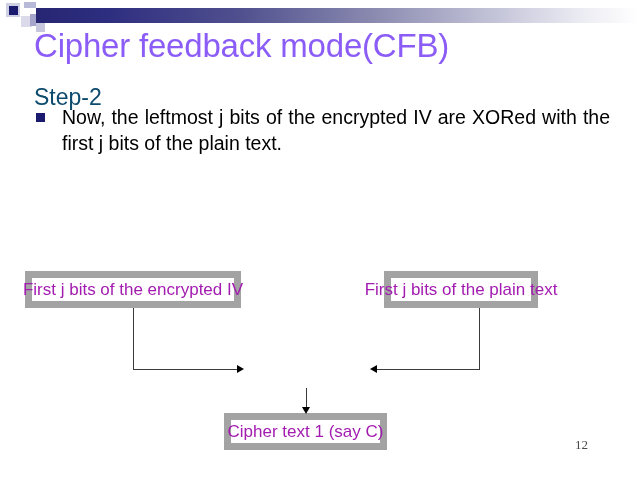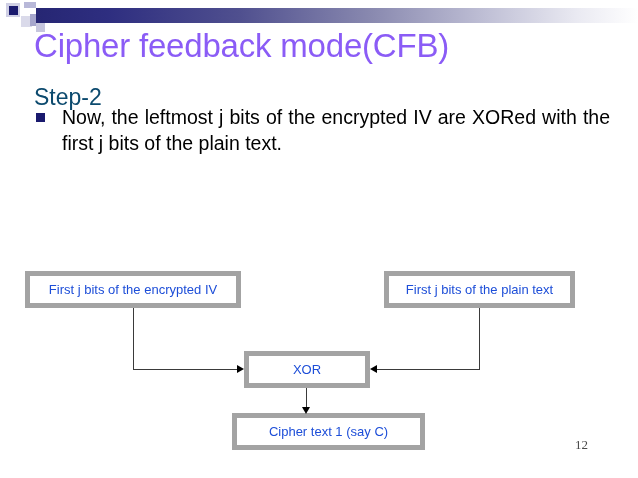--- a/index.html
+++ b/index.html
@@ -85,33 +85,33 @@
 
   
   .diagram {
     position: absolute;
     left: 0; top: 255px;
     width: 638px; height: 210px;
   }
   .dbox {
     position: absolute;
     box-sizing: border-box;
-    border: 5px solid #a3a3a3;
+    border: 7px solid #a3a3a3;
     background: #ffffff;
     display: flex;
     align-items: center;
     justify-content: center;
-    font-size: 13px;
-    color: #1d4ed8;
+    font-size: 17px;
+    color: #a21caf;
     white-space: nowrap;
   }
   #box-iv    { left: 25px;  top: 16px;  width: 216px; height: 37px; }
-  #box-plain { left: 384px; top: 16px;  width: 191px; height: 37px; }
+  #box-plain { left: 384px; top: 16px;  width: 154px; height: 37px; }
   #box-xor   { left: 244px; top: 96px;  width: 126px; height: 37px; }
-  #box-cipher{ left: 224px; top: 158px; width: 193px; height: 37px; margin-left: 8px; }
+  #box-cipher{ left: 224px; top: 158px; width: 163px; height: 37px; }
 
   .line {
     position: absolute;
     background: #3a3a3a;
   }
   .vline { width: 1px; }
   .hline { height: 1px; }
 
   .arrow {
     position: absolute;
@@ -170,21 +170,20 @@
 
 
 </div>
 
 <div class="diagram">
 
   <div class="dbox" id="box-iv">First j bits of the encrypted IV</div>
 
   <div class="dbox" id="box-plain">First j bits of the plain text</div>
 
-  <div class="dbox" id="box-xor">XOR</div>
 
   <div class="dbox" id="box-cipher">Cipher text 1 (say C)</div>
 
   <div class="line vline" style="left:133px; top:53px; height:61px;"></div>
   <div class="line hline" style="left:133px; top:114px; width:104px;"></div>
   <div class="arrow arrow-right" style="left:237px; top:110px;"></div>
 
   <div class="line vline" style="left:479px; top:53px; height:61px;"></div>
   <div class="line hline" style="left:377px; top:114px; width:103px;"></div>
   <div class="arrow arrow-left" style="left:370px; top:110px;"></div>

